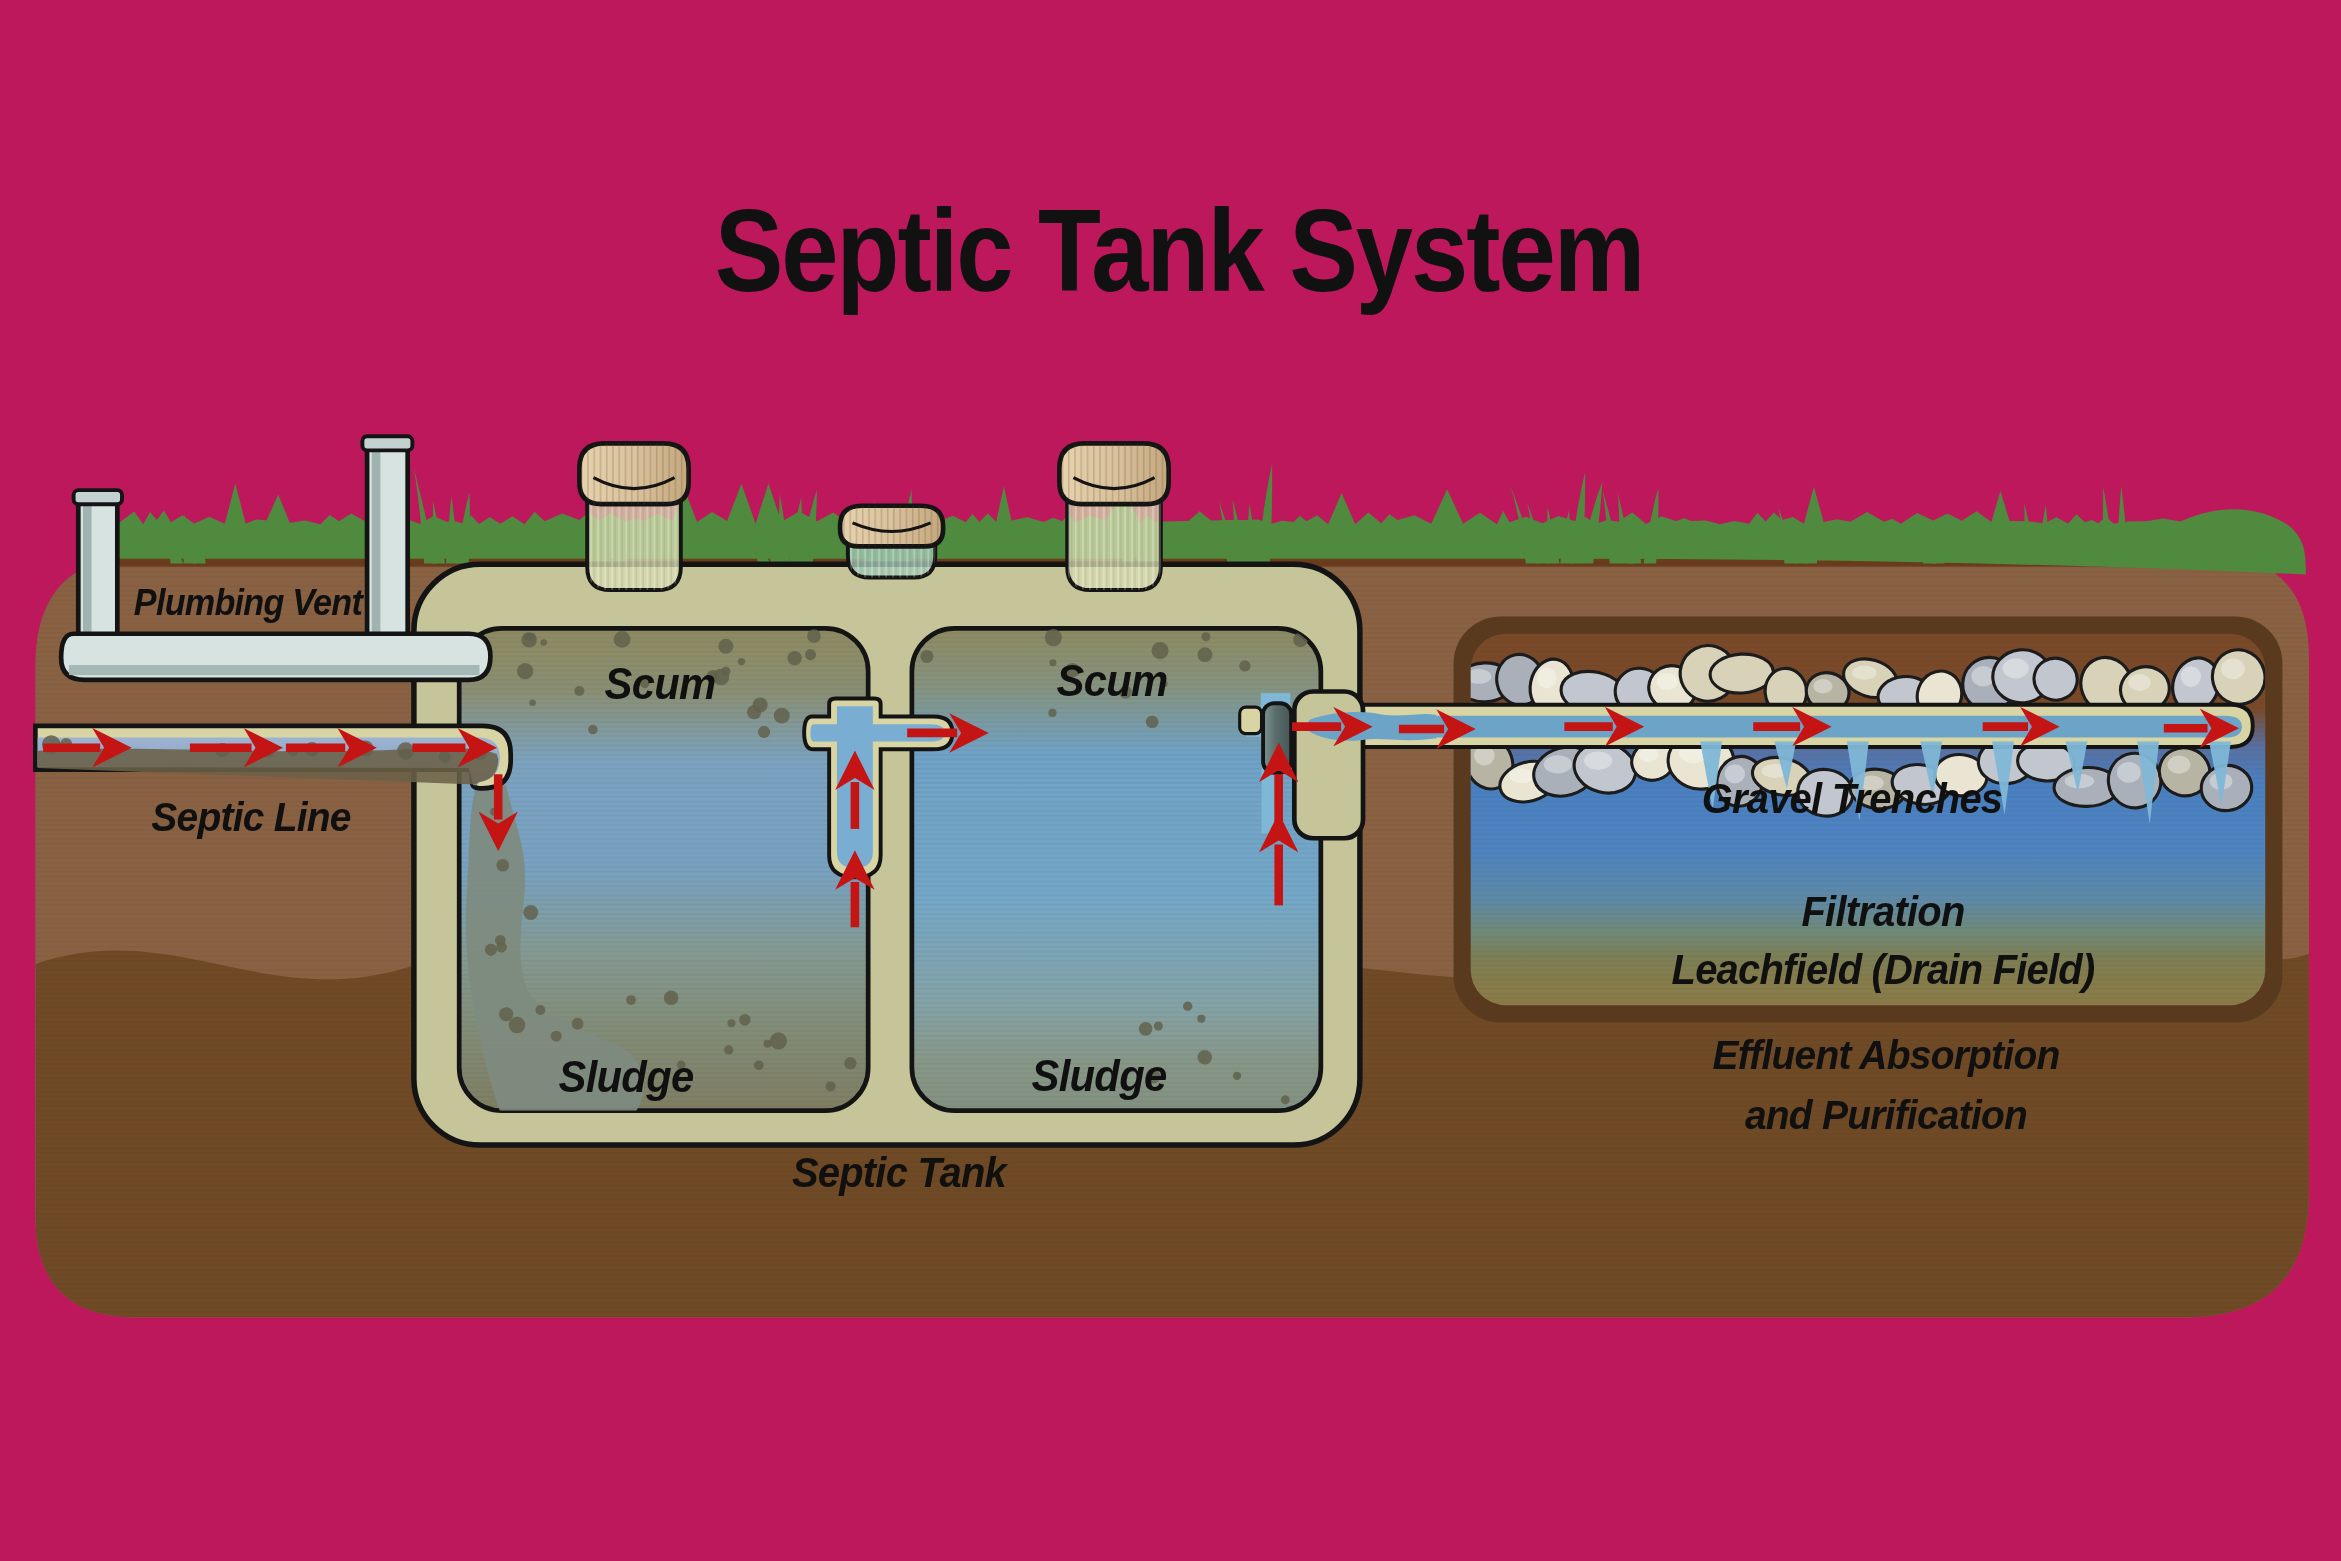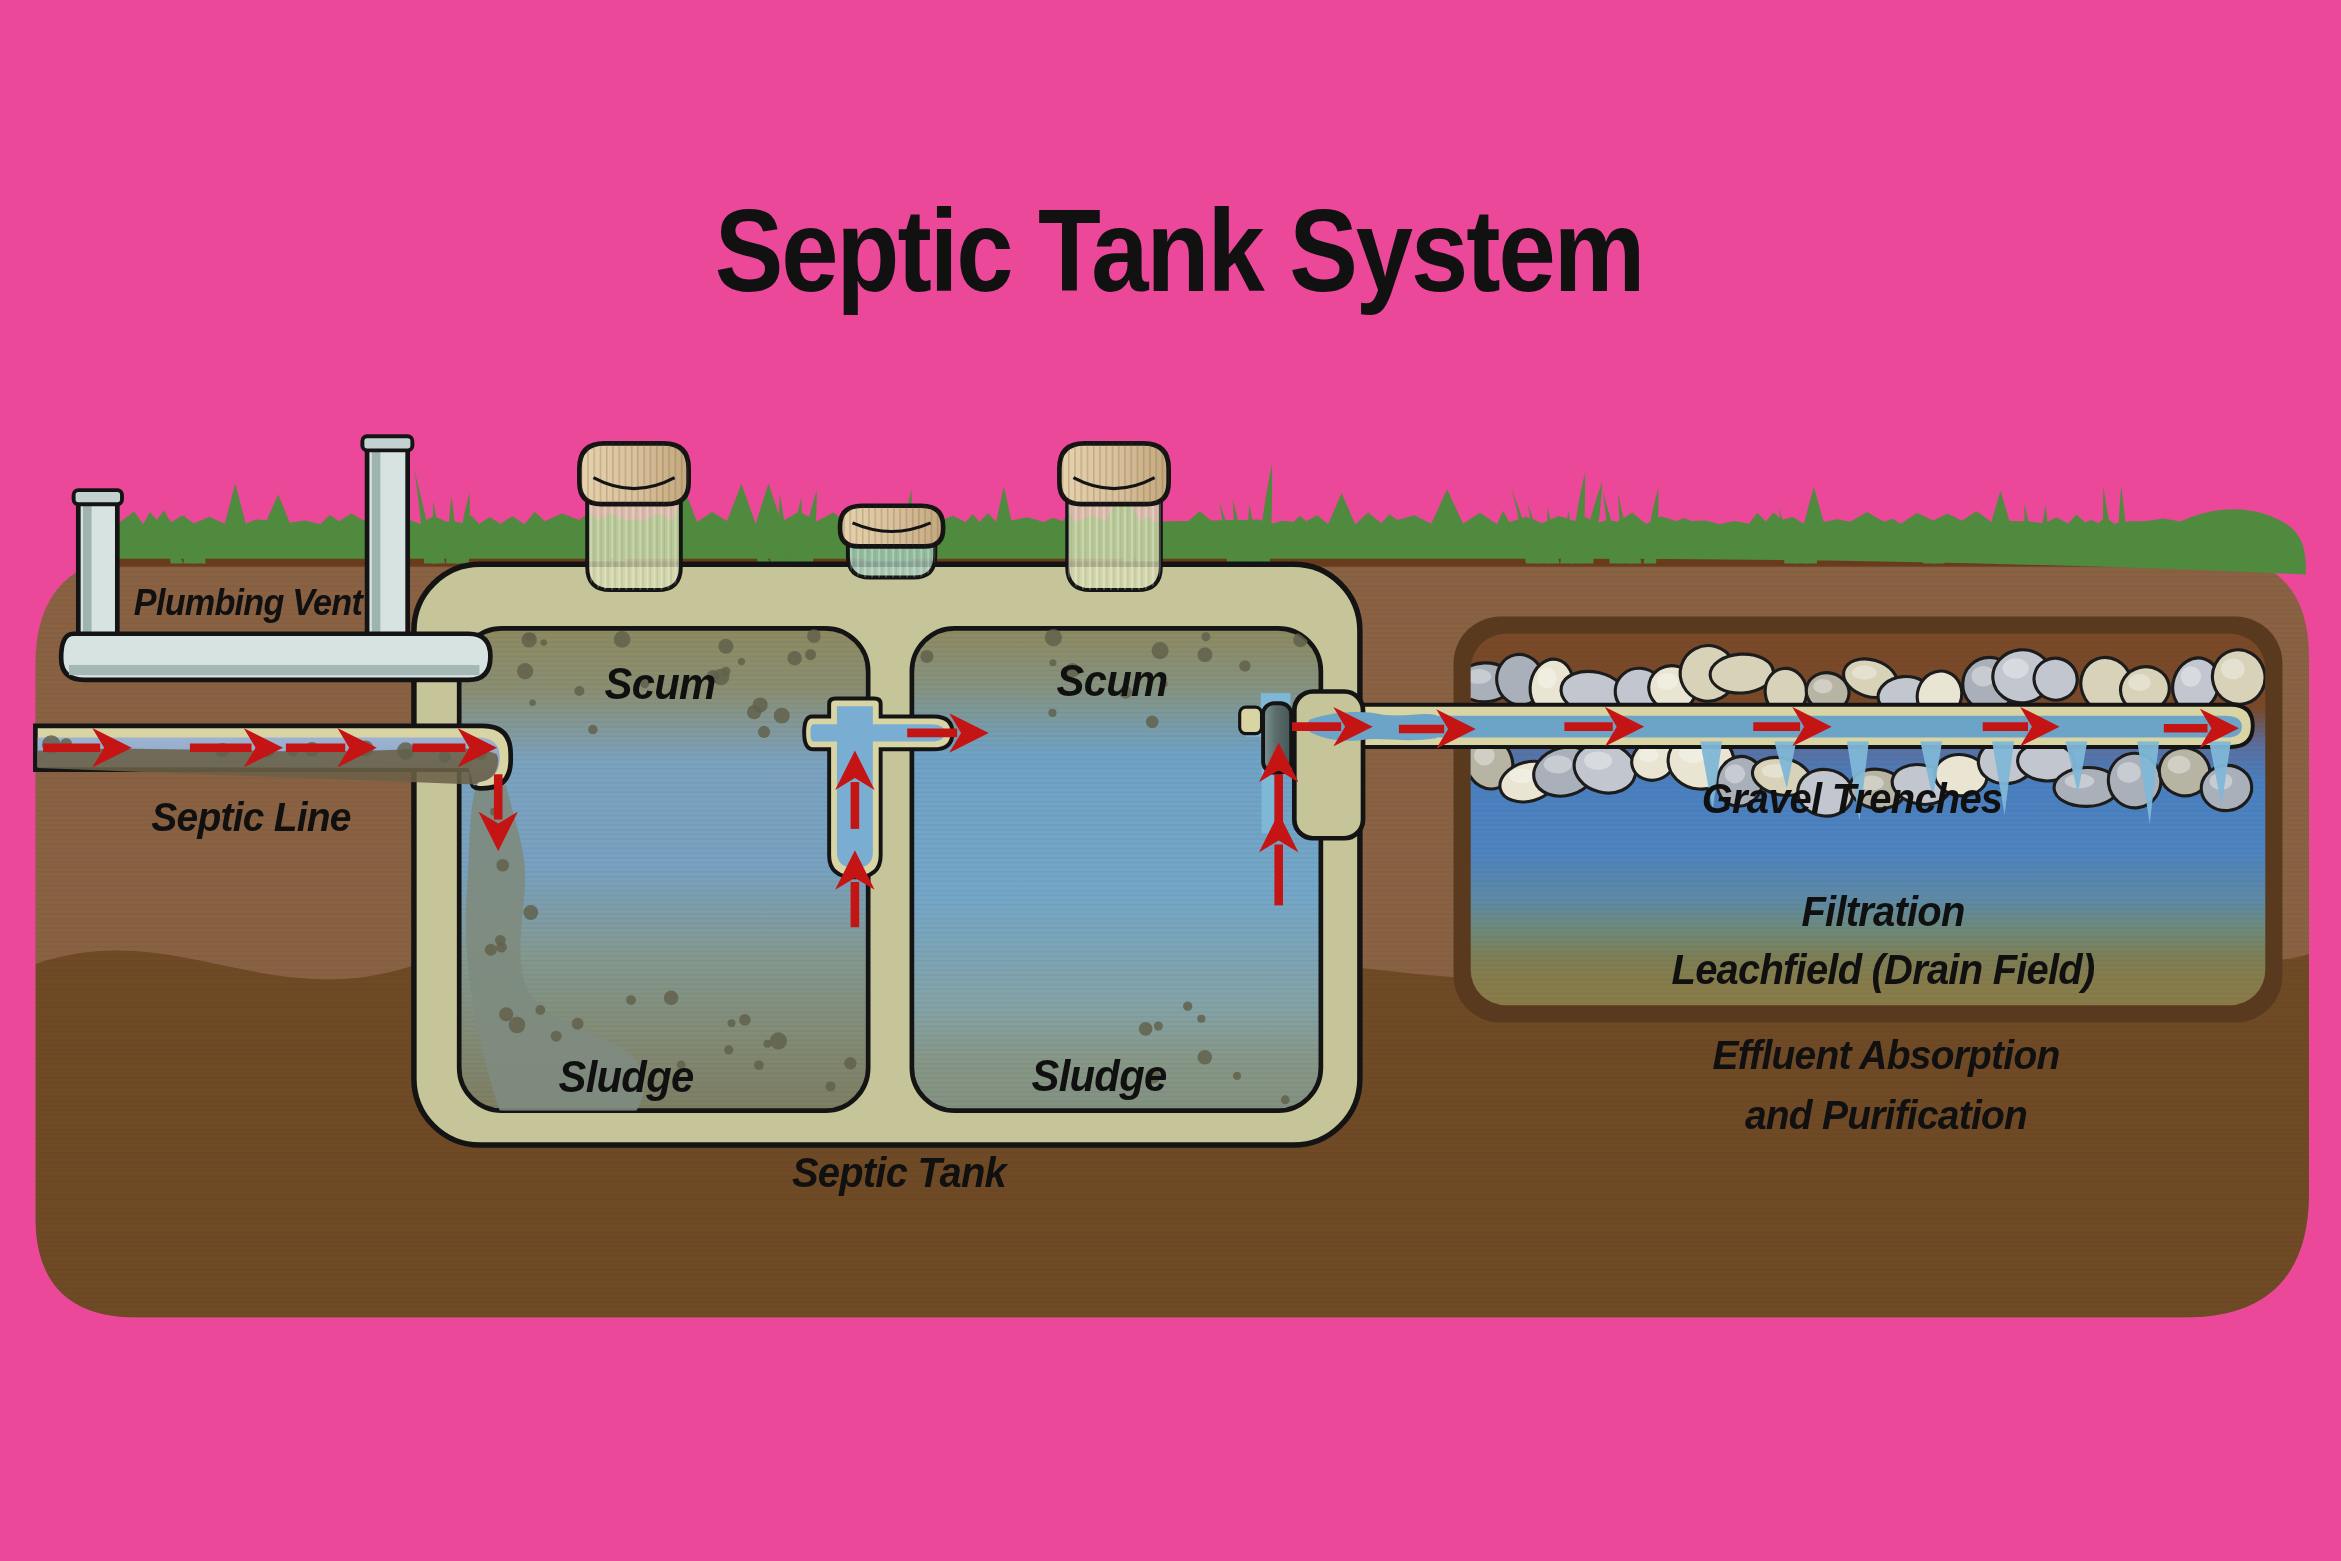--- a/index.html
+++ b/index.html
@@ -1,16 +1,16 @@
 <!DOCTYPE html>
 <html style="font-size:12.5px"><head>
 <meta charset="utf-8">
 <style>
   html,body{margin:0;padding:0;background:#ffffff;}
-  #stage{position:relative;width:2342px;height:1561px;overflow:hidden;background:#ec4899;
+  #stage{position:relative;width:2342px;height:1561px;overflow:hidden;background:#be185d;
          font-family:"Liberation Sans", sans-serif;}
   #art{position:absolute;left:0;top:0;}
   .title{position:absolute;transform:translate(-50%,-50%) scaleX(.88);
          font-weight:bold;color:#111;letter-spacing:-2.3px;white-space:nowrap;}
   .lbl{position:absolute;transform:translate(-50%,-50%) scaleX(.95);
        font-weight:bold;font-style:italic;color:#101010;letter-spacing:-0.8px;white-space:nowrap;}
 </style>
 </head>
 <body>
 

